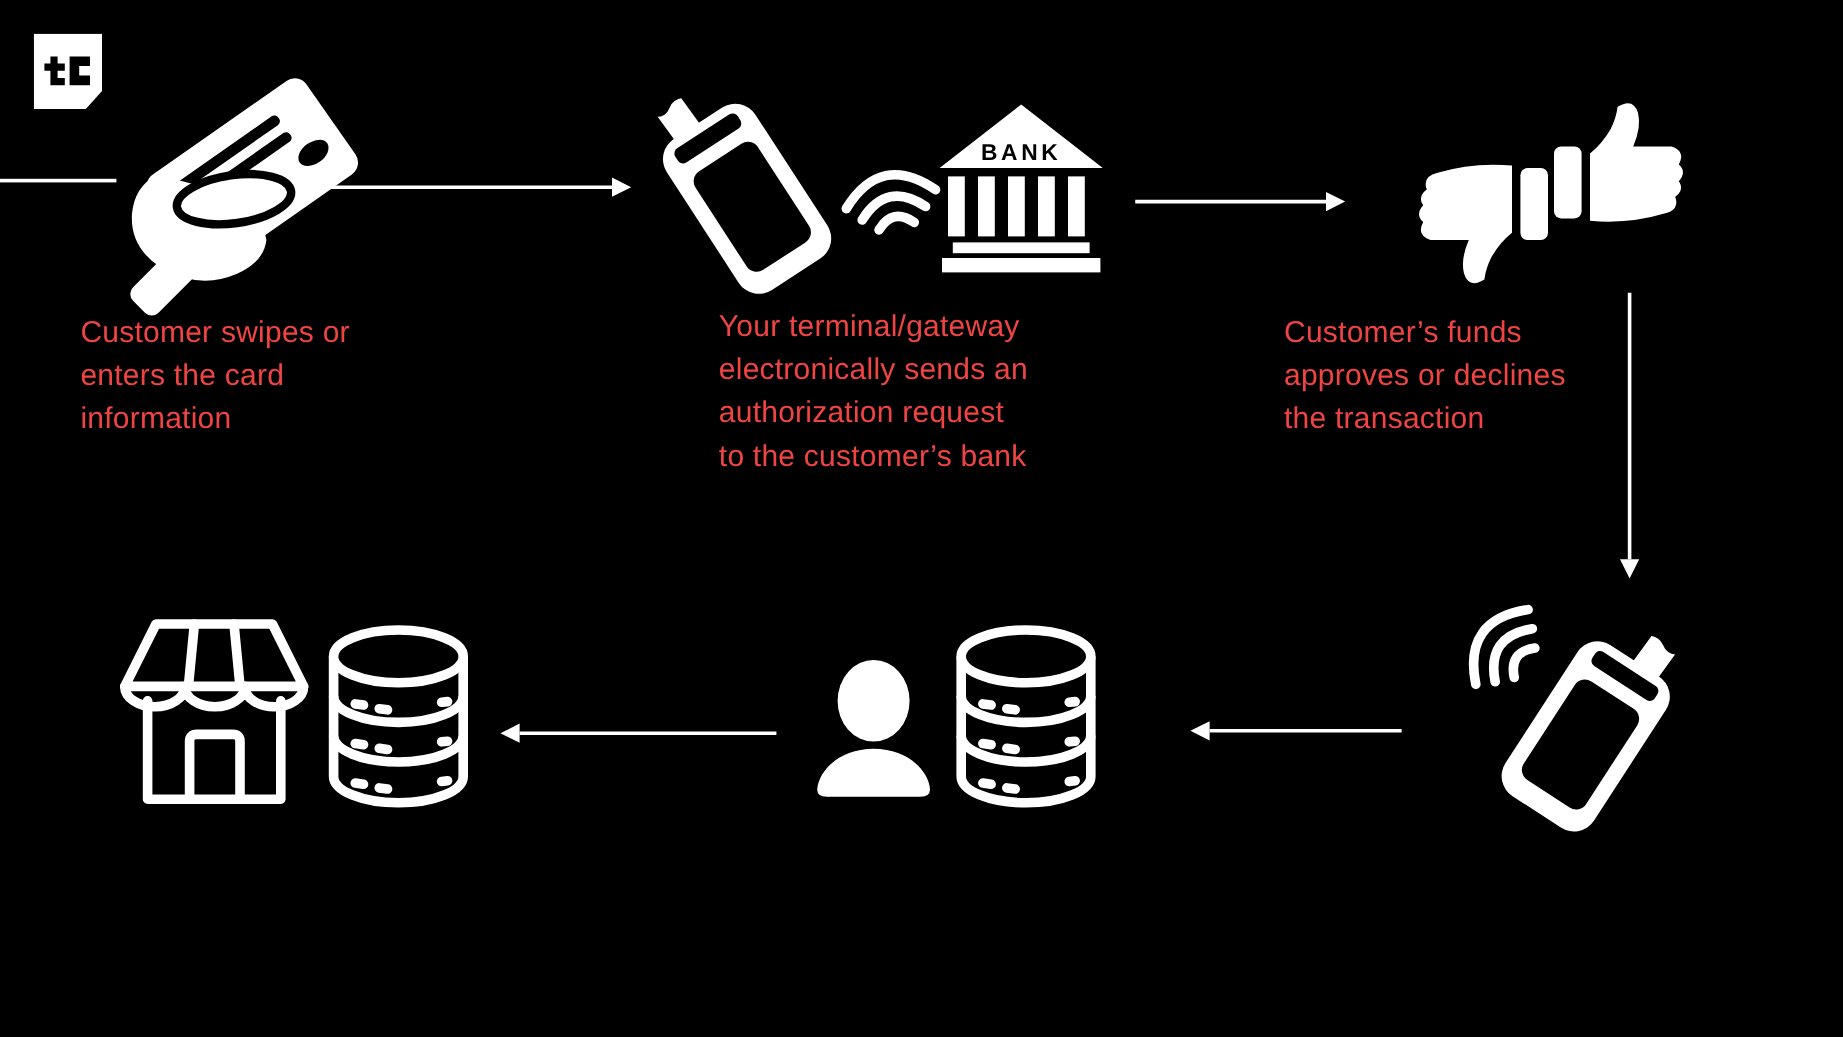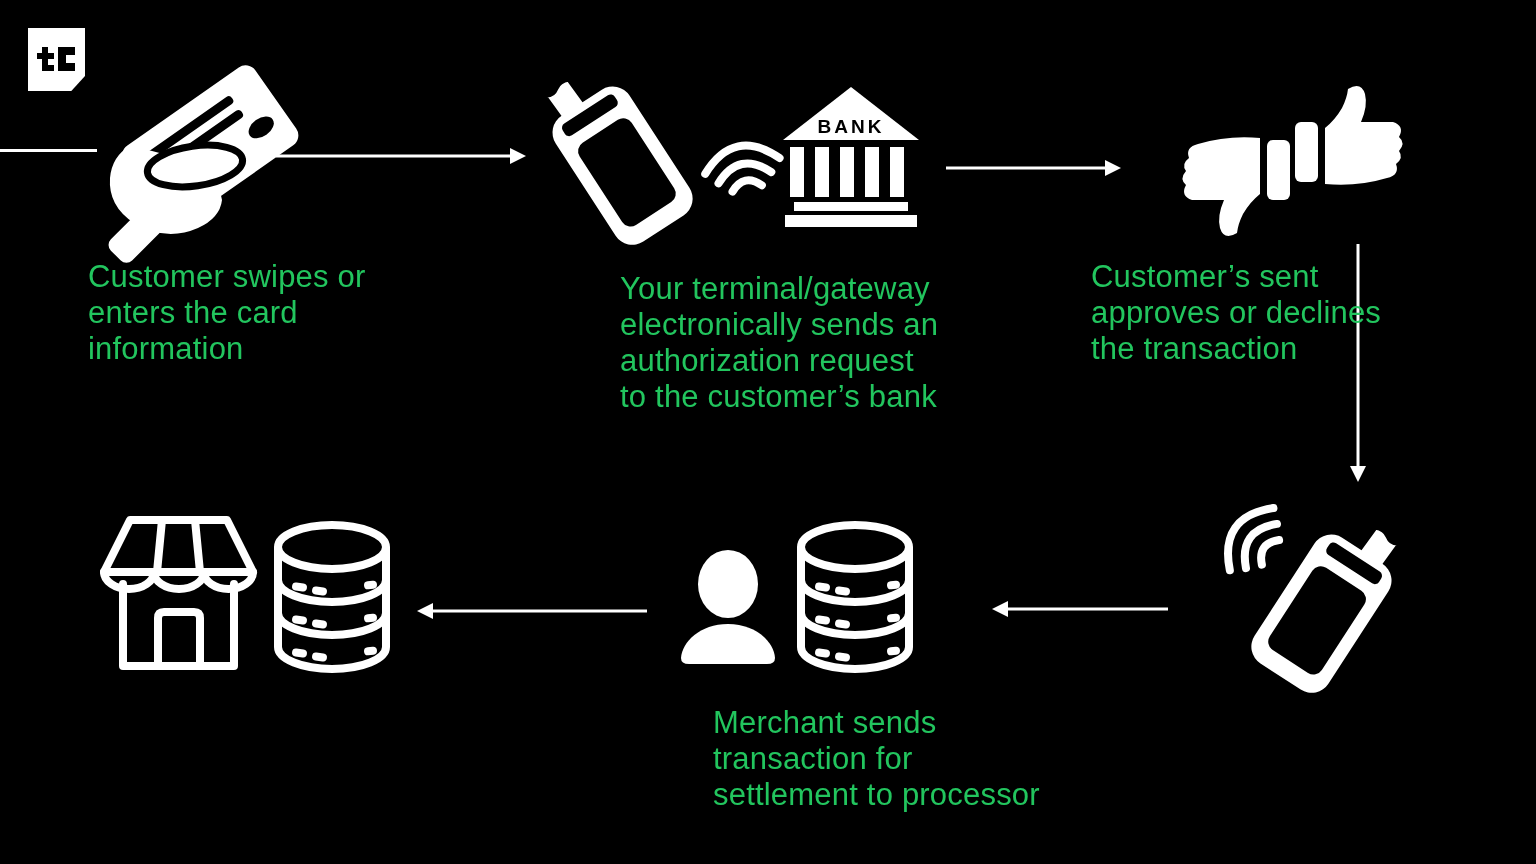--- a/index.html
+++ b/index.html
@@ -2,22 +2,22 @@
 <html><head>
 <meta charset="utf-8">
 <style>
   html,body{margin:0;padding:0;background:#000;}
   .canvas{
     position:relative;width:1536px;height:864px;background:#000;overflow:hidden;
     font-family:"Liberation Sans", sans-serif;
   }
   .abs{position:absolute;}
   .caption{
-    position:absolute;color:#22c55e;font-size:31px;line-height:36px;
-    white-space:pre-line;letter-spacing:.2px;margin-left:21px;
+    position:absolute;color:#ef4444;font-size:25px;line-height:36px;
+    white-space:pre-line;letter-spacing:.2px;
   }
   .logo{
     position:absolute;left:28px;top:28px;width:57px;height:63px;background:#fff;
     clip-path:polygon(0 0,100% 0,100% 76%,76% 100%,0 100%);
     display:flex;align-items:center;justify-content:center;
   }
   .edge-line{position:absolute;left:0;top:149px;width:97px;height:3px;background:#fff;}
   svg{display:block;overflow:visible;}
   .mirror{transform:scaleX(-1);}
   .rot-12{transform:rotate(-12deg);}
@@ -218,24 +218,21 @@
         <rect x="25" y="129" width="15" height="8" rx="4" transform="rotate(8 32 133)"></rect>
         <rect x="45" y="133" width="15" height="8" rx="4" transform="rotate(8 52 137)"></rect>
         <rect x="97" y="127" width="13" height="8" rx="4" transform="rotate(-6 103 131)"></rect>
       </g>
     </svg>
   </div>
 
   <div class="caption" style="left:67px;top:259px;width:300px;">Customer swipes or
 enters the card
 information</div>
-  <div class="caption" style="left:599px;top:271px;width:340px;">Your terminal/gateway
+  <div class="caption" style="left:599px;top:254px;width:340px;">Your terminal/gateway
 electronically sends an
 authorization request
 to the customer’s bank</div>
-  <div class="caption" style="left:1070px;top:259px;width:310px;">Customer’s sent
+  <div class="caption" style="left:1070px;top:259px;width:310px;">Customer’s funds
 approves or declines
 the transaction</div>
-  <div class="caption" style="left:692px;top:705px;width:340px;">Merchant sends
-transaction for
-settlement to processor</div>
 
 </div>
 
 </body></html>

